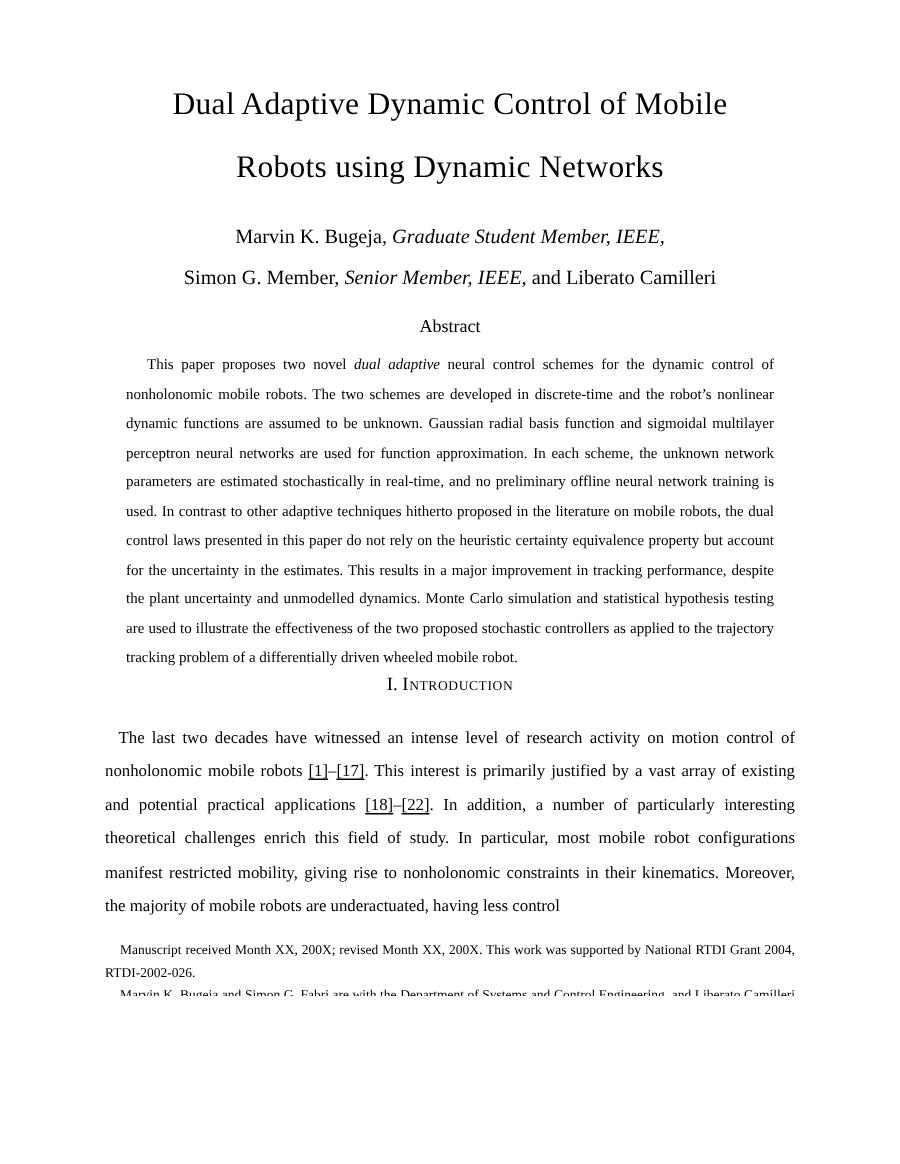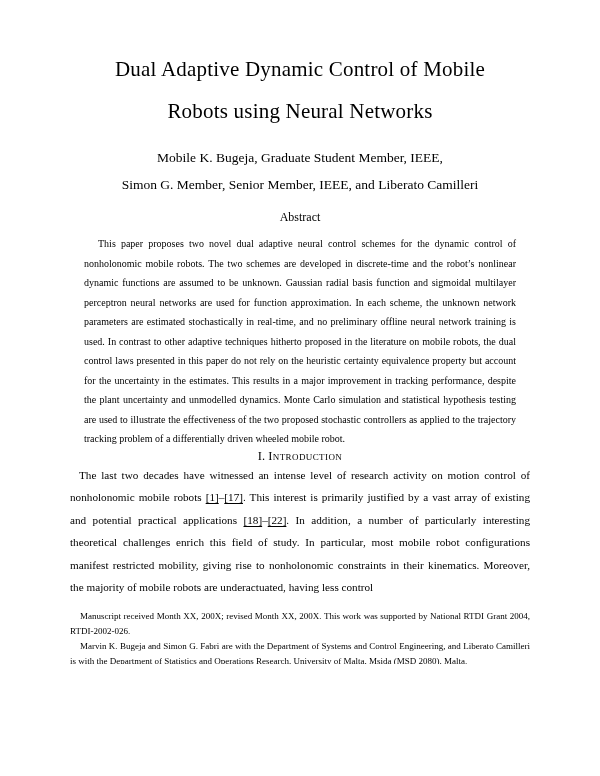--- a/index.html
+++ b/index.html
@@ -25,41 +25,41 @@
     line-height: 42px;
     letter-spacing: 0.2px;
   }
   .title-line { display: block; }
   .authors {
     margin-top: 12px;
     text-align: center;
     font-size: 13.5px;
     line-height: 27px;
   }
-  .it { }
+  .it { font-style: italic; }
   .abstract-heading {
     margin-top: 12px;
     text-align: center;
     font-weight: 400;
     font-size: 12px;
   }
   .abstract-text {
     margin: 9px 14px 0 14px;
     font-size: 10px;
     line-height: 19.5px;
     text-align: justify;
     text-indent: 14px;
   }
   .section-heading {
     text-align: center;
     font-size: 12.5px;
   }
   .sc { font-variant: small-caps; letter-spacing: 0.4px; }
   .body-text {
-    margin-top: 0;
+    margin-top: 17px;
     font-size: 11.2px;
     line-height: 22.5px;
     text-align: justify;
     text-indent: 9px;
   }
   .cite {
     color: #000000;
     text-decoration: underline;
     text-underline-offset: 2px;
     cursor: pointer;
@@ -80,25 +80,25 @@
     padding-top: 8px;
   }
 </style>
 </head>
 <body>
 
 <div class="page">
 
   <h1 class="title">
     <span class="title-line">Dual Adaptive Dynamic Control of Mobile</span>
-    <span class="title-line">Robots using Neural Networks</span>
+    <span class="title-line">Robots using Dynamic Networks</span>
   </h1>
 
   <div class="authors">
-    <div><span>Mobile K. Bugeja, </span><span class="it">Graduate Student Member, IEEE,</span></div>
+    <div><span>Marvin K. Bugeja, </span><span class="it">Graduate Student Member, IEEE,</span></div>
     <div><span>Simon G. Member, </span><span class="it">Senior Member, IEEE,</span><span> and Liberato Camilleri</span></div>
   </div>
 
   <div class="abstract-heading">Abstract</div>
 
   <p class="abstract-text"><span>This paper proposes two novel </span><span class="it">dual adaptive</span><span> neural control schemes for the dynamic control of nonholonomic mobile robots. The two schemes are developed in discrete-time and the robot’s nonlinear dynamic functions are assumed to be unknown. Gaussian radial basis function and sigmoidal multilayer perceptron neural networks are used for function approximation. In each scheme, the unknown network parameters are estimated stochastically in real-time, and no preliminary offline neural network training is used. In contrast to other adaptive techniques hitherto proposed in the literature on mobile robots, the dual control laws presented in this paper do not rely on the heuristic certainty equivalence property but account for the uncertainty in the estimates. This results in a major improvement in tracking performance, despite the plant uncertainty and unmodelled dynamics. Monte Carlo simulation and statistical hypothesis testing are used to illustrate the effectiveness of the two proposed stochastic controllers as applied to the trajectory tracking problem of a differentially driven wheeled mobile robot.</span></p>
 
   <div class="section-heading"><span>I.</span> <span class="sc">Introduction</span></div>
 
   <p class="body-text"><span>The last two decades have witnessed an intense level of research activity on motion control of nonholonomic mobile robots </span><a class="cite">[1]</a><span>–</span><a class="cite">[17]</a><span>. This interest is primarily justified by a vast array of existing and potential practical applications </span><a class="cite">[18]</a><span>–</span><a class="cite">[22]</a><span>. In addition, a number of particularly interesting theoretical challenges enrich this field of study. In particular, most mobile robot configurations manifest restricted mobility, giving rise to nonholonomic constraints in their kinematics. Moreover, the majority of mobile robots are underactuated, having less control</span></p>

